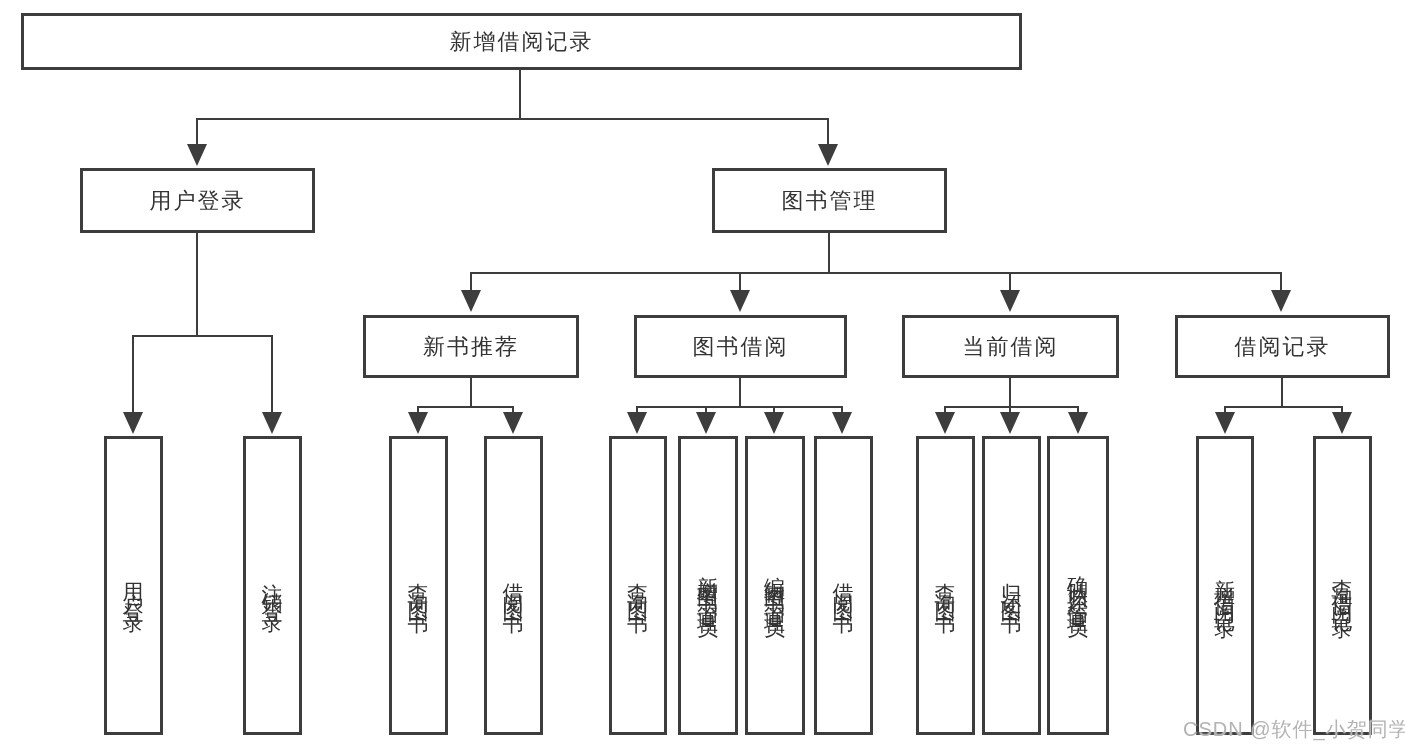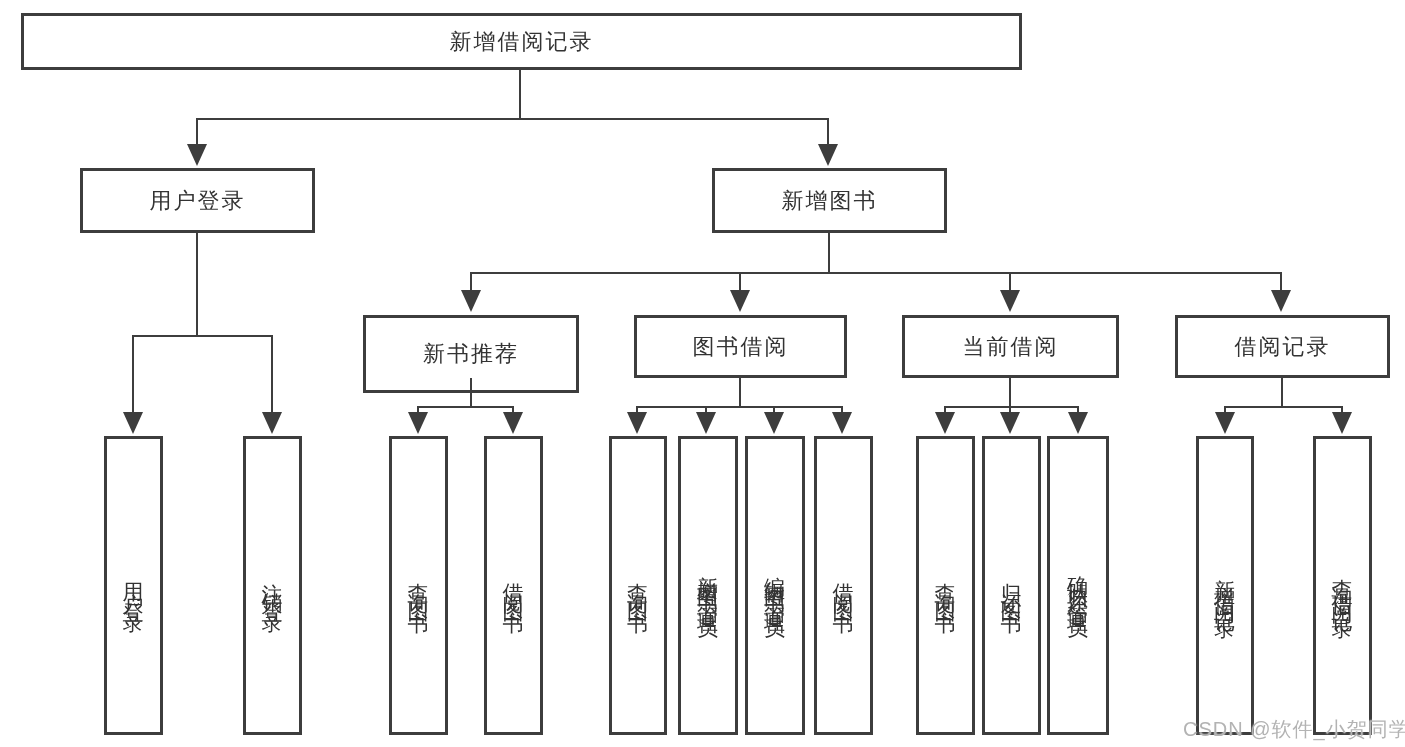--- a/index.html
+++ b/index.html
@@ -40,41 +40,41 @@
   <div class="box" style="left:21px; top:13px; width:1001px; height:57px;">新增借阅记录</div>
 
   <div class="vline" style="left:519px; top:70px;  height:48px;"></div>
   <div class="hline" style="left:197px; top:118px; width:632px;"></div>
   <div class="vline" style="left:196px; top:118px; height:28px;"></div>
   <div class="ah" style="left:187px; top:144px;"></div>
   <div class="vline" style="left:827px; top:118px; height:28px;"></div>
   <div class="ah" style="left:818px; top:144px;"></div>
 
   <div class="box" style="left:80px;  top:168px; width:235px; height:65px;">用户登录</div>
-  <div class="box" style="left:712px; top:168px; width:235px; height:65px;">新增图书</div>
+  <div class="box" style="left:712px; top:168px; width:235px; height:65px;">图书管理</div>
 
   <div class="vline" style="left:196px; top:233px; height:102px;"></div>
   <div class="hline" style="left:132px; top:335px; width:141px;"></div>
   <div class="vline" style="left:132px; top:335px; height:77px;"></div>
   <div class="ah" style="left:123px; top:412px;"></div>
   <div class="vline" style="left:271px; top:335px; height:77px;"></div>
   <div class="ah" style="left:262px; top:412px;"></div>
 
   <div class="vline" style="left:828px;  top:233px; height:39px;"></div>
   <div class="hline" style="left:470px;  top:272px; width:812px;"></div>
   <div class="vline" style="left:470px;  top:272px; height:20px;"></div>
   <div class="ah" style="left:461px;  top:290px;"></div>
   <div class="vline" style="left:739px;  top:272px; height:20px;"></div>
   <div class="ah" style="left:730px;  top:290px;"></div>
   <div class="vline" style="left:1009px; top:272px; height:20px;"></div>
   <div class="ah" style="left:1000px; top:290px;"></div>
   <div class="vline" style="left:1280px; top:272px; height:20px;"></div>
   <div class="ah" style="left:1271px; top:290px;"></div>
 
-  <div class="box" style="left:363px;  top:315px; width:216px; height:78px;">新书推荐</div>
+  <div class="box" style="left:363px;  top:315px; width:216px; height:63px;">新书推荐</div>
   <div class="box" style="left:634px;  top:315px; width:213px; height:63px;">图书借阅</div>
   <div class="box" style="left:902px;  top:315px; width:217px; height:63px;">当前借阅</div>
   <div class="box" style="left:1175px; top:315px; width:215px; height:63px;">借阅记录</div>
 
   <div class="vline" style="left:470px; top:378px; height:28px;"></div>
   <div class="hline" style="left:417px; top:406px; width:97px;"></div>
   <div class="vline" style="left:417px; top:406px; height:8px;"></div>
   <div class="ah" style="left:408px; top:412px;"></div>
   <div class="vline" style="left:512px; top:406px; height:8px;"></div>
   <div class="ah" style="left:503px; top:412px;"></div>

